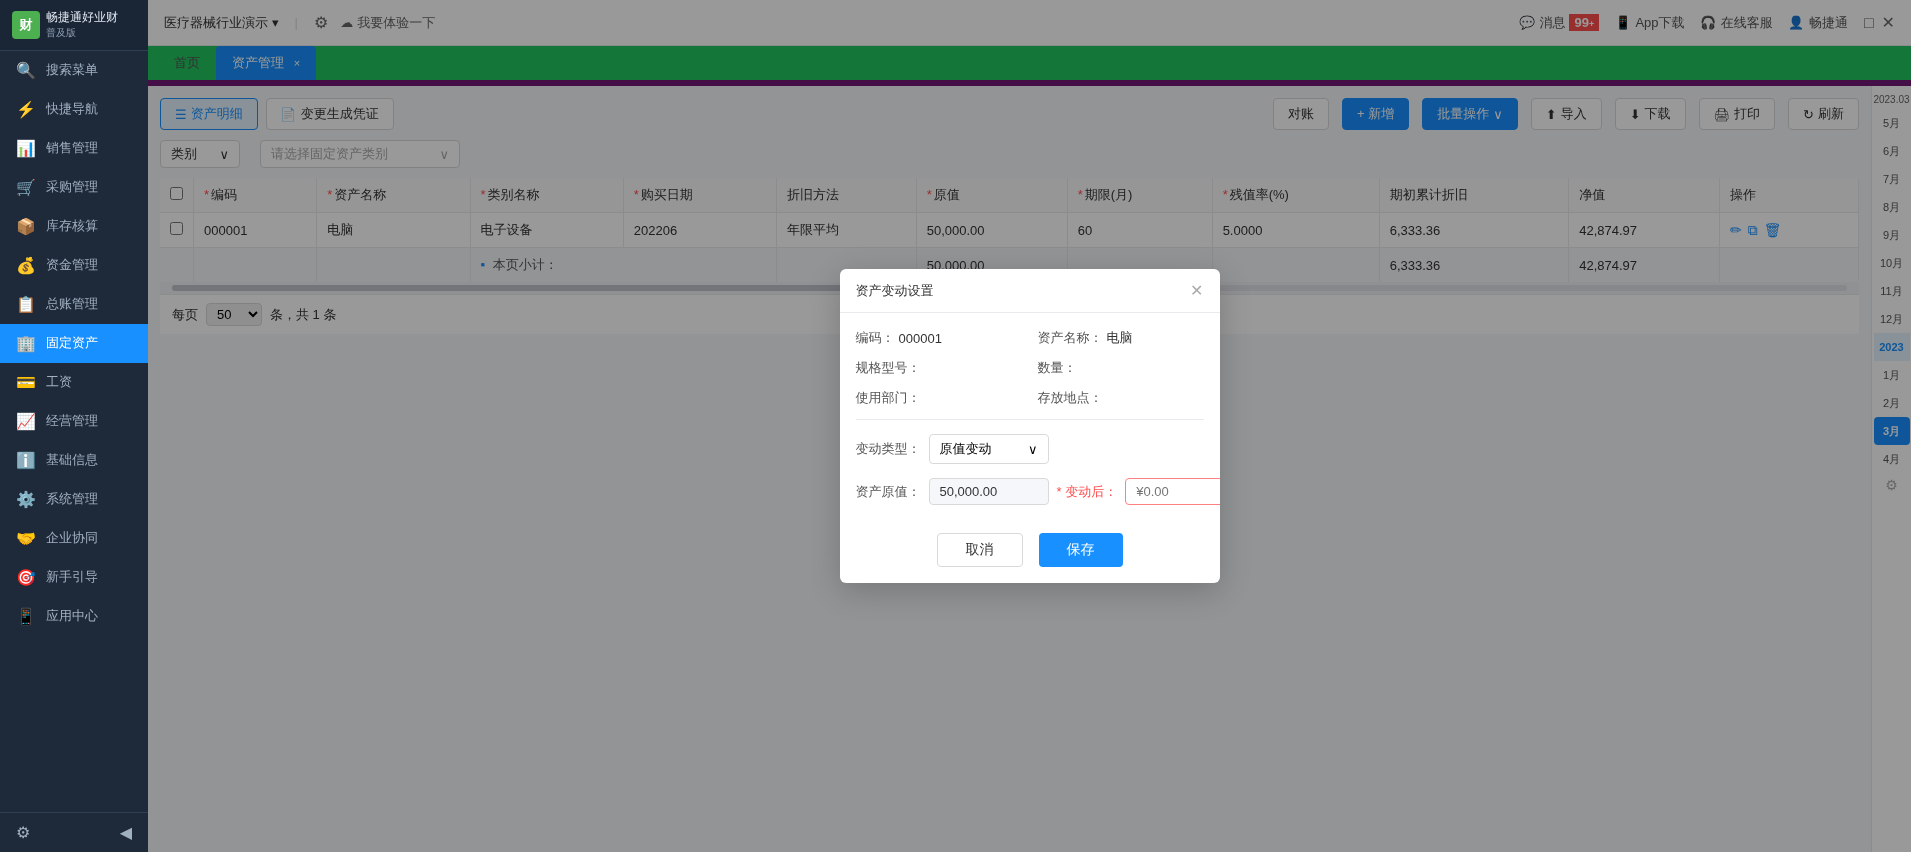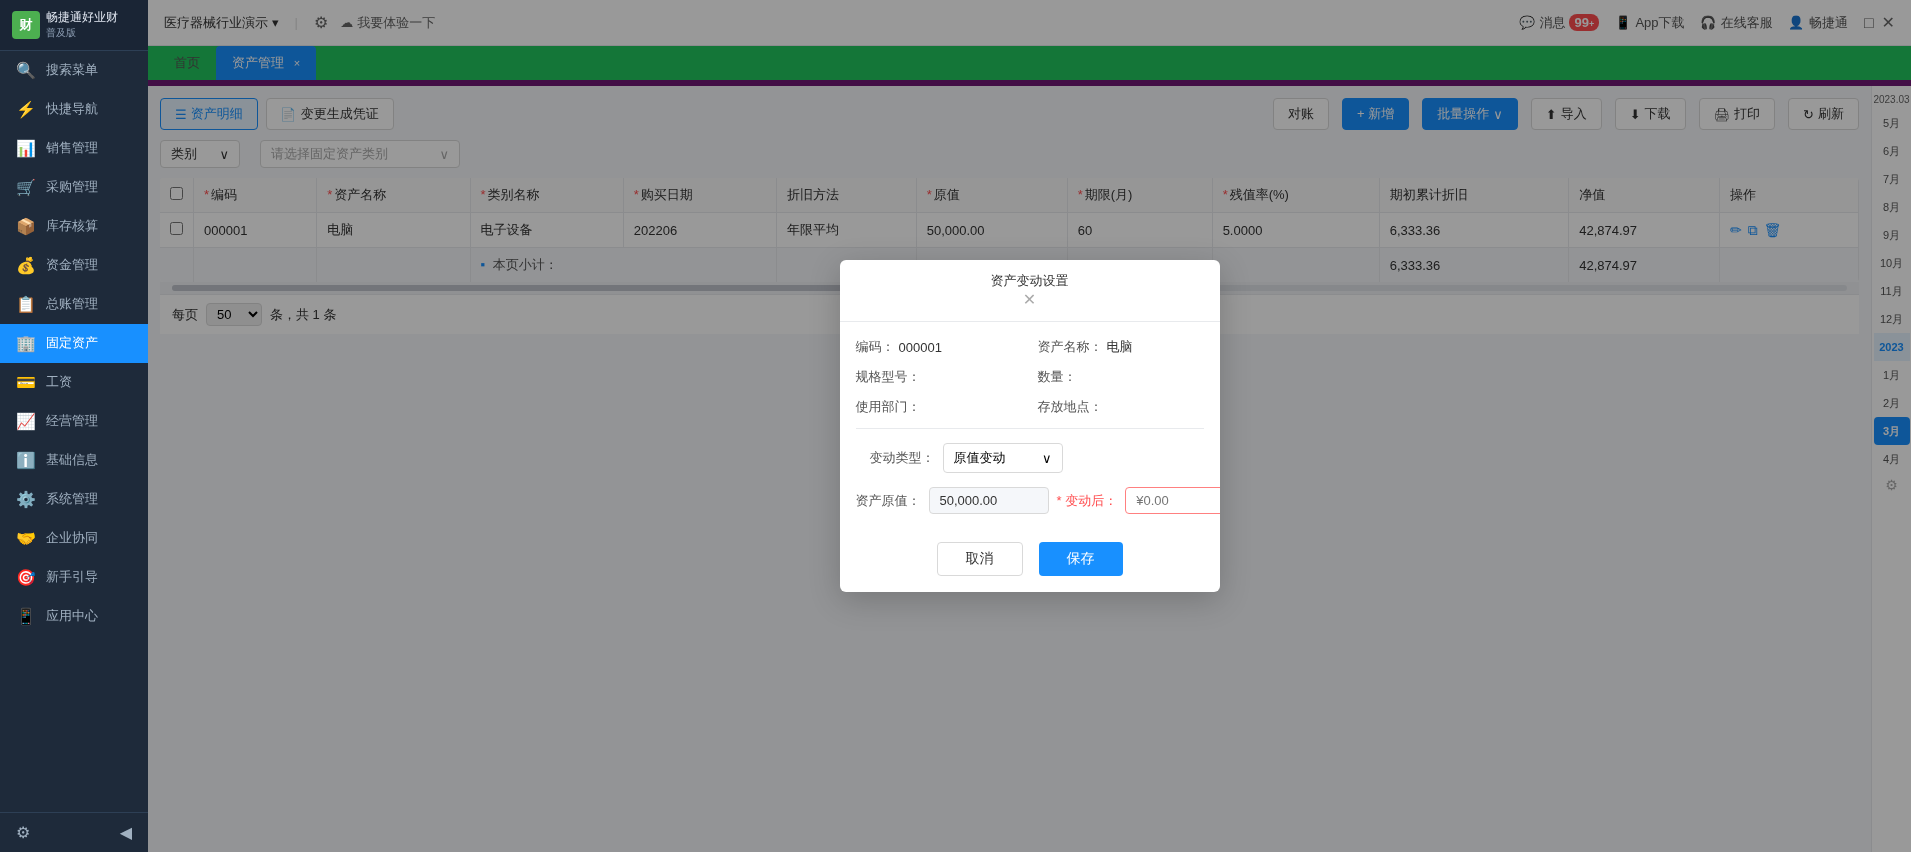--- a/index.html
+++ b/index.html
@@ -83,21 +83,21 @@
       margin-left: auto;
       display: flex; align-items: center; gap: 16px;
     }
     .topbar-right-item {
       display: flex; align-items: center; gap: 4px;
       color: #555; cursor: pointer; font-size: 13px;
     }
     .badge {
       background: #ff4d4f;
       color: #fff;
-      border-radius: 8px;
+      border-radius: 0;
       font-size: 10px;
       padding: 1px 5px;
       font-weight: bold;
     }
     .badge-plus { font-size: 9px; }
 
     
     .tabs-bar {
       height: 40px;
       background: #22c55e;
@@ -306,21 +306,20 @@
     }
     .modal-header {
       display: flex;
       align-items: center;
       justify-content: space-between;
       padding: 12px 16px;
       border-bottom: 1px solid #e8eaed;
       font-size: 15px;
       font-weight: 500;
       color: #333;
-      flex-direction: column;
     }
     .modal-close { cursor: pointer; color: #aaa; font-size: 16px; }
     .modal-body { padding: 16px; }
     .modal-row {
       display: flex;
       gap: 16px;
       margin-bottom: 12px;
     }
     .modal-field {
       flex: 1;
@@ -329,21 +328,20 @@
       gap: 4px;
     }
     .modal-label { color: #555; font-size: 13px; white-space: nowrap; text-align: center; }
     .modal-value { color: #333; font-size: 13px; }
     .modal-divider { border: none; border-top: 1px solid #e8eaed; margin: 8px 0 14px; }
     .modal-select-row {
       display: flex;
       align-items: center;
       gap: 8px;
       margin-bottom: 14px;
-      margin-left: 14px;
     }
     .modal-select-box {
       border: 1px solid #d9d9d9;
       border-radius: 4px;
       padding: 5px 10px;
       min-width: 120px;
       display: flex;
       align-items: center;
       justify-content: space-between;
       cursor: pointer;

